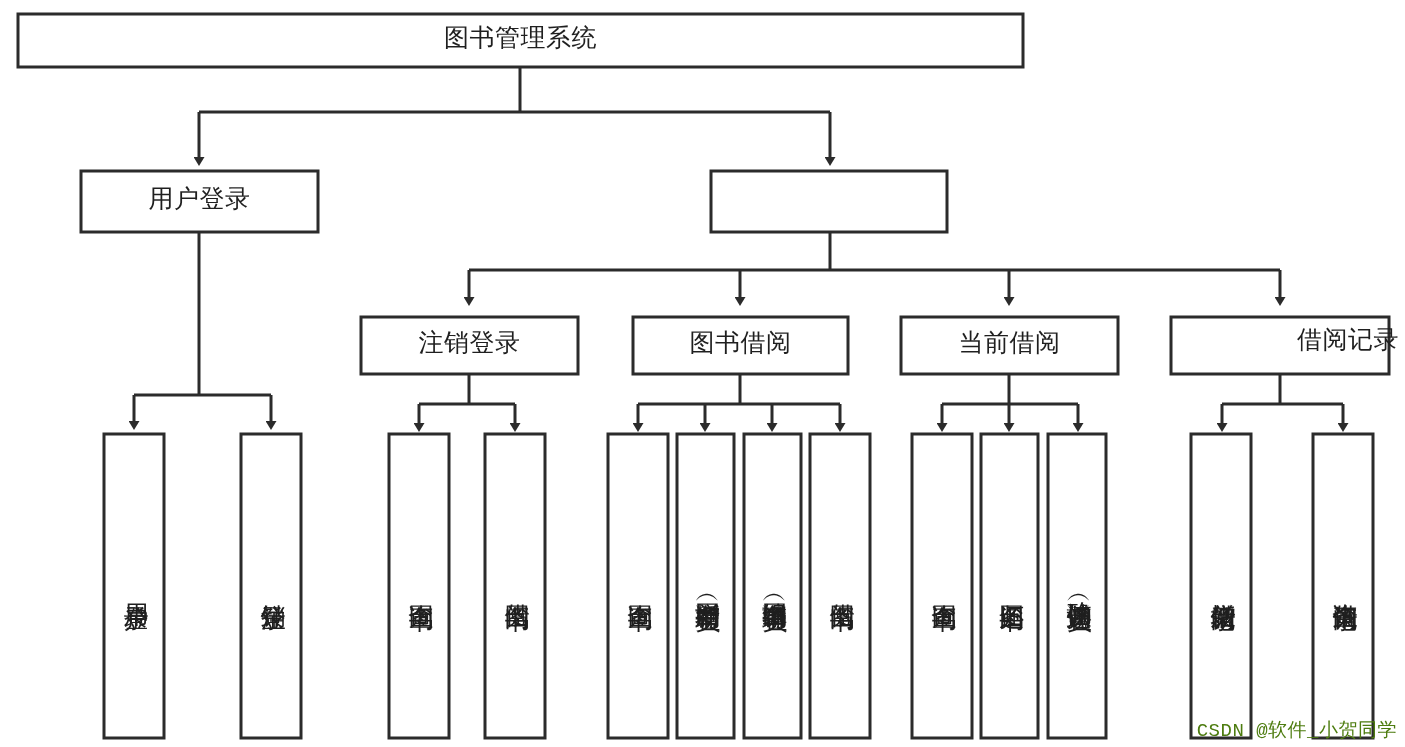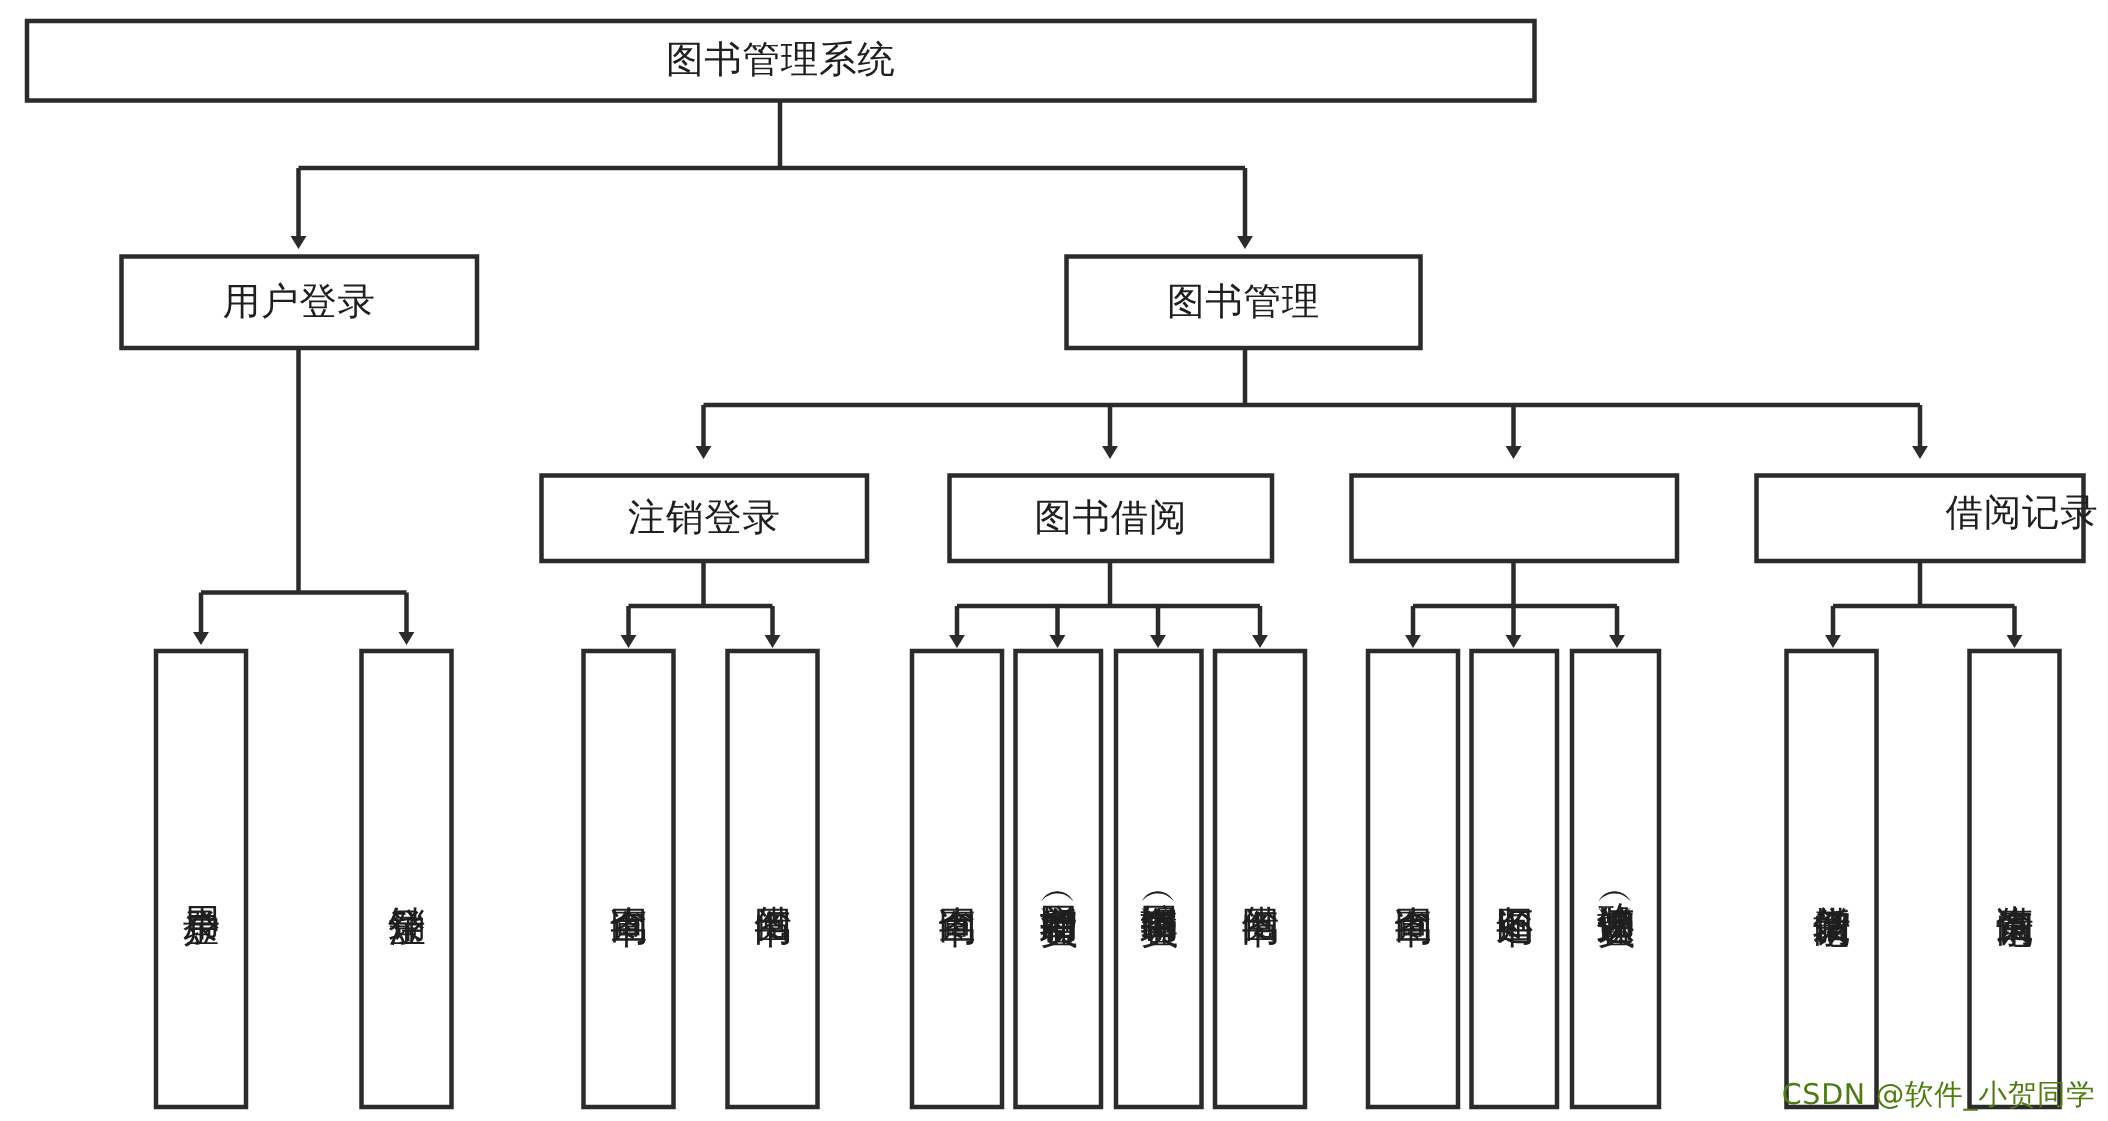--- a/index.html
+++ b/index.html
@@ -10,20 +10,21 @@
   }
   body {
     font-family: "DejaVu Sans", "Liberation Sans", sans-serif;
   }
   #diagram-root {
     position: relative;
     width: 1405px;
     height: 747px;
     background: #ffffff;
     overflow: hidden;
+    font-family: Liberation Mono, monospace;
   }
   svg.diagram-svg {
     position: absolute;
     left: 0;
     top: 0;
     width: 1405px;
     height: 747px;
     display: block;
   }
   .node-box {
@@ -161,24 +162,24 @@
     <rect class="node-box" x="981" y="434" width="57" height="304"></rect>
     <rect class="node-box" x="1048" y="434" width="58" height="304"></rect>
 
     <rect class="node-box" x="1191" y="434" width="60" height="304"></rect>
     <rect class="node-box" x="1313" y="434" width="60" height="304"></rect>
   </svg>
 
   <div class="node-label-h root-label" style="left:18px; top:14px; width:1005px; height:53px;">图书管理系统</div>
 
   <div class="node-label-h" style="left:81px; top:171px; width:237px; height:61px;">用户登录</div>
-  <div class="node-label-h" style="left:711px; top:171px; width:236px; height:61px;">图书管理</div>
 
   <div class="node-label-h" style="left:361px; top:317px; width:217px; height:57px;">注销登录</div>
   <div class="node-label-h" style="left:633px; top:317px; width:215px; height:57px;">图书借阅</div>
+  <div class="node-label-h" style="left:901px; top:317px; width:217px; height:57px;">当前借阅</div>
   <div class="node-label-h" style="left:1239px; top:317px; width:218px; height:51px;">借阅记录</div>
 
   <div class="node-label-v" style="left:104px; top:434px; width:60px; height:304px;">用户登录</div>
   <div class="node-label-v" style="left:241px; top:434px; width:60px; height:304px;">注销登录</div>
 
   <div class="node-label-v" style="left:389px; top:434px; width:60px; height:304px;">查询图书</div>
   <div class="node-label-v" style="left:485px; top:434px; width:60px; height:304px;">借阅图书</div>
 
   <div class="node-label-v" style="left:608px; top:434px; width:60px; height:304px;">查询图书</div>
   <div class="node-label-v" style="left:677px; top:434px; width:57px; height:304px;">新增图书（管理员）</div>

